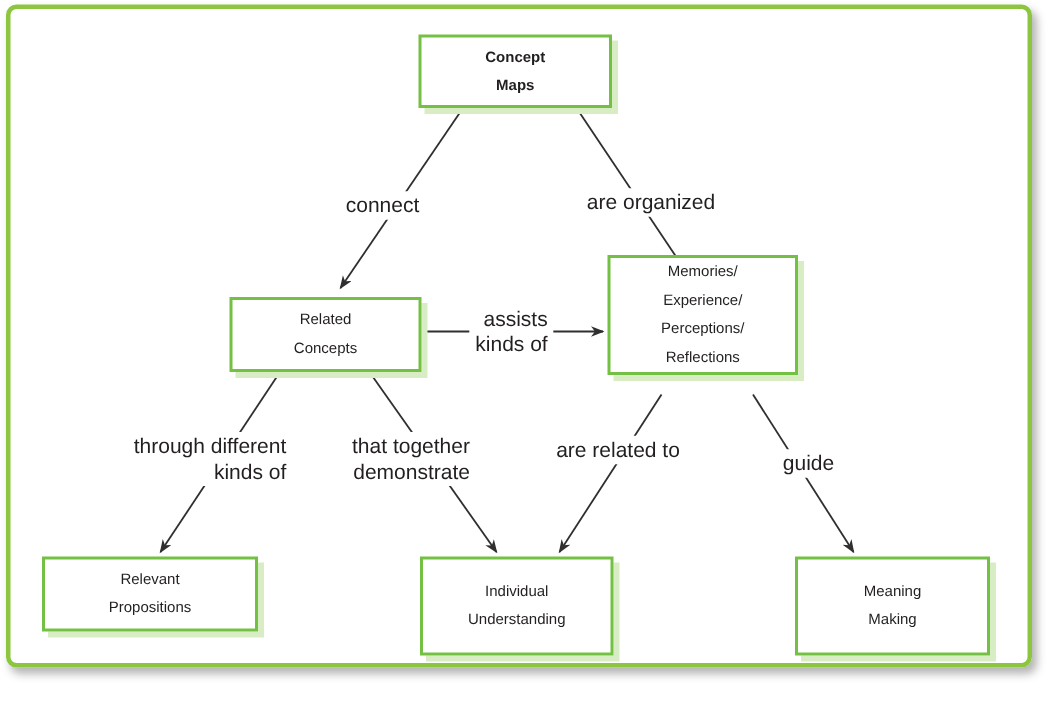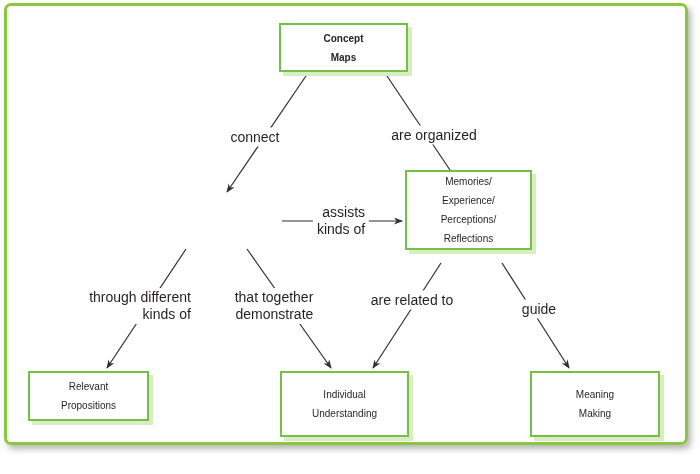--- a/index.html
+++ b/index.html
@@ -60,25 +60,27 @@
     <line x1="385" y1="73" x2="456" y2="179" stroke="#2f2f2f" stroke-width="1.2" marker-end="url(#ah)"></line>
     <line x1="282" y1="221" x2="402" y2="221" stroke="#2f2f2f" stroke-width="1.2" marker-end="url(#ah)"></line>
     <line x1="186" y1="249" x2="107" y2="368" stroke="#2f2f2f" stroke-width="1.2" marker-end="url(#ah)"></line>
     <line x1="247" y1="249" x2="331" y2="368" stroke="#2f2f2f" stroke-width="1.2" marker-end="url(#ah)"></line>
     <line x1="441" y1="263" x2="373" y2="368" stroke="#2f2f2f" stroke-width="1.2" marker-end="url(#ah)"></line>
     <line x1="502" y1="263" x2="569" y2="368" stroke="#2f2f2f" stroke-width="1.2" marker-end="url(#ah)"></line>
   </svg>
 
   <div class="node bold" style="left:279px;top:23px;width:129px;height:49px;">Concept
 Maps</div>
+  <div class="node" style="left:153px;top:198px;width:128px;height:50px;">Related
+Concepts</div>
   <div class="node" style="left:405px;top:170px;width:127px;height:80px;">Memories/
 Experience/
 Perceptions/
 Reflections</div>
-  <div class="node" style="left:28px;top:371px;width:121px;height:50px;">Relevant
+  <div class="node" style="left:28px;top:371px;width:144px;height:50px;">Relevant
 Propositions</div>
   <div class="node" style="left:280px;top:371px;width:129px;height:66px;">Individual
 Understanding</div>
   <div class="node" style="left:530px;top:371px;width:130px;height:66px;">Meaning
 Making</div>
 
   <div class="elabel" style="left:255px;top:137px;">connect</div>
   <div class="elabel" style="left:434px;top:135px;">are organized</div>
   <div class="elabel" style="left:341px;top:221px;">assists
 kinds of</div>

